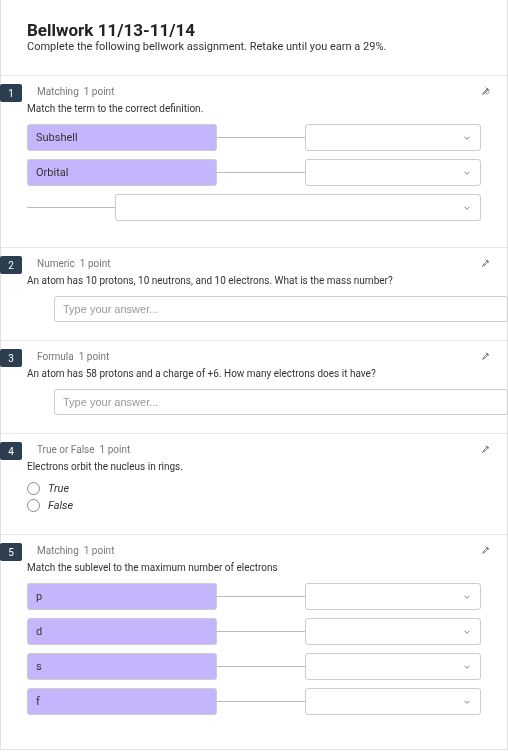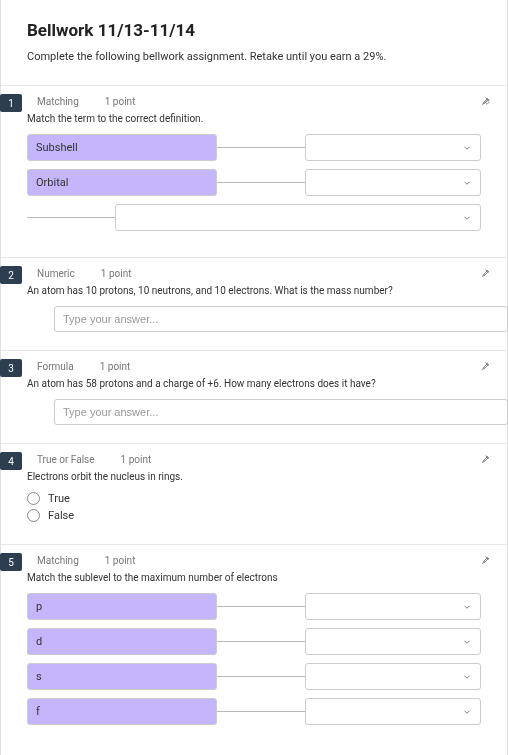--- a/index.html
+++ b/index.html
@@ -15,21 +15,21 @@
     border-top: none;
     padding-bottom: 8px;
   }
   .header {
     padding: 20px 26px 10px 26px;
   }
   .title {
     font-size: 17px;
     font-weight: 700;
     color: #222;
-    margin-bottom: 10px;
+    margin-bottom: 0;
   }
   .subtitle {
     font-size: 11px;
     color: #333;
     margin-bottom: 12px;
   }
   .question {
     position: relative;
     padding: 10px 26px 18px 26px;
     border-top: 1px solid #e8e8e8;
@@ -43,21 +43,21 @@
     background: #2d3e50;
     color: #fff;
     font-size: 10px;
     display: flex;
     align-items: center;
     justify-content: center;
     border-radius: 2px;
   }
   .q-meta {
     display: flex;
-    gap: 26px;
+    gap: 5px;
     margin-left: 10px;
     margin-bottom: 6px;
     color: #777;
     font-size: 10px;
     align-items: center;
   }
   .pin-icon {
     position: absolute;
     right: 14px;
     top: 10px;
@@ -126,20 +126,21 @@
   .radio-circle {
     width: 13px;
     height: 13px;
     border: 1.5px solid #888;
     border-radius: 50%;
     flex-shrink: 0;
   }
   .radio-label {
     font-size: 11px;
     color: #333;
+    font-style: italic;
   }
 </style>
 </head>
 <body>
 
 <div class="container">
 
   <div class="header">
     <h1 class="title">Bellwork 11/13-11/14</h1>
     <p class="subtitle">Complete the following bellwork assignment. Retake until you earn a 29%.</p>

